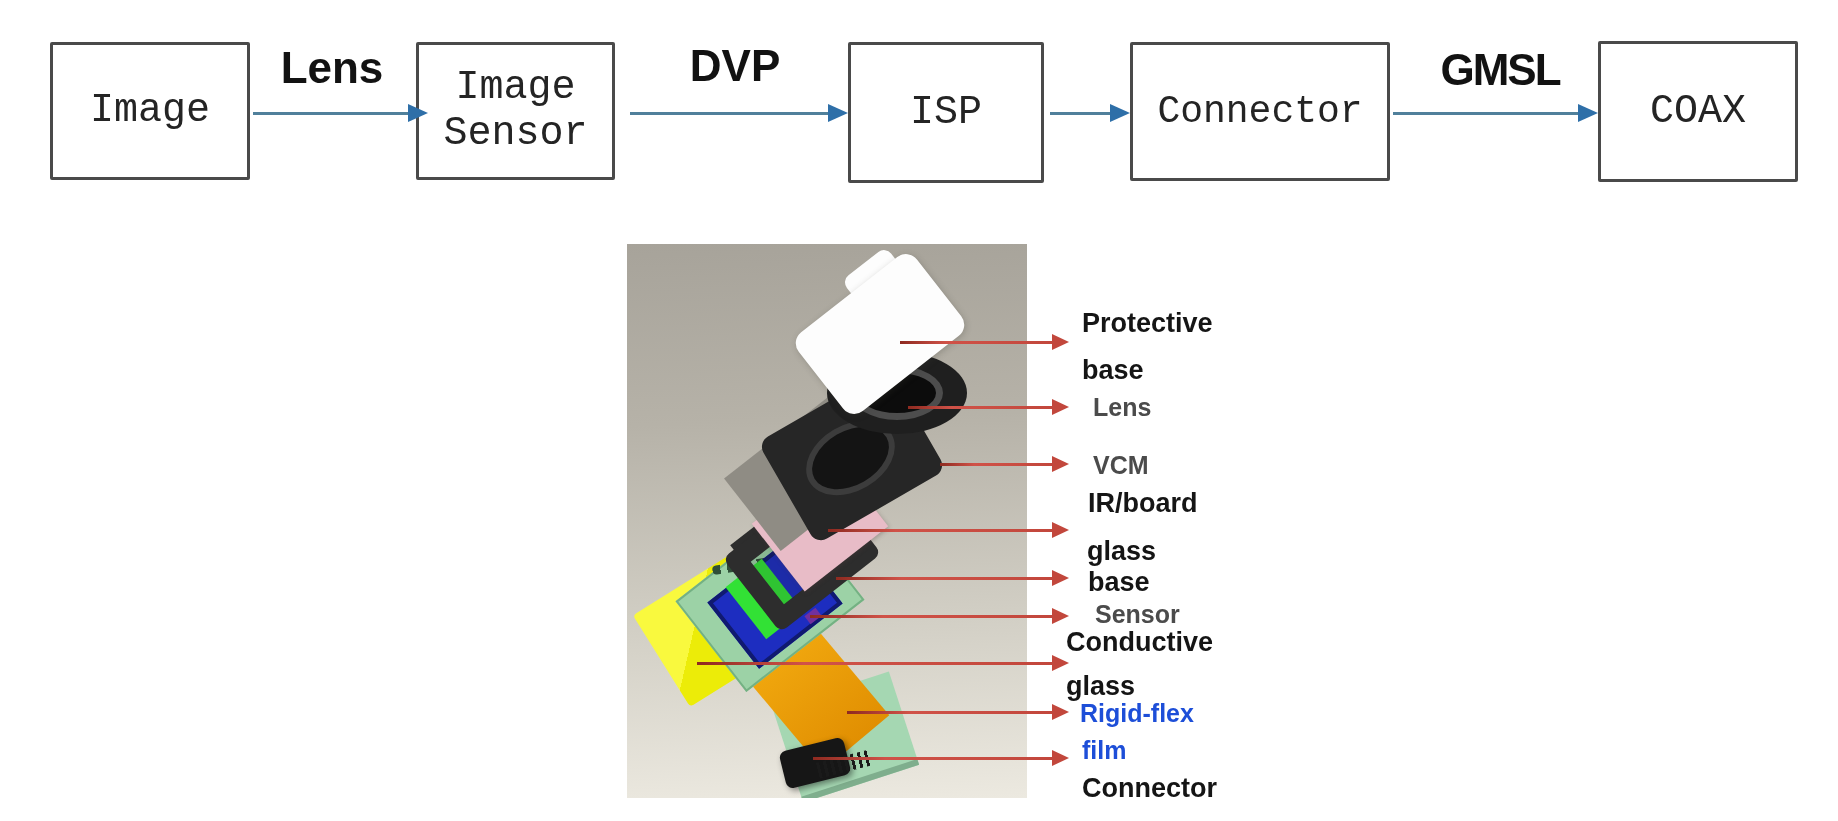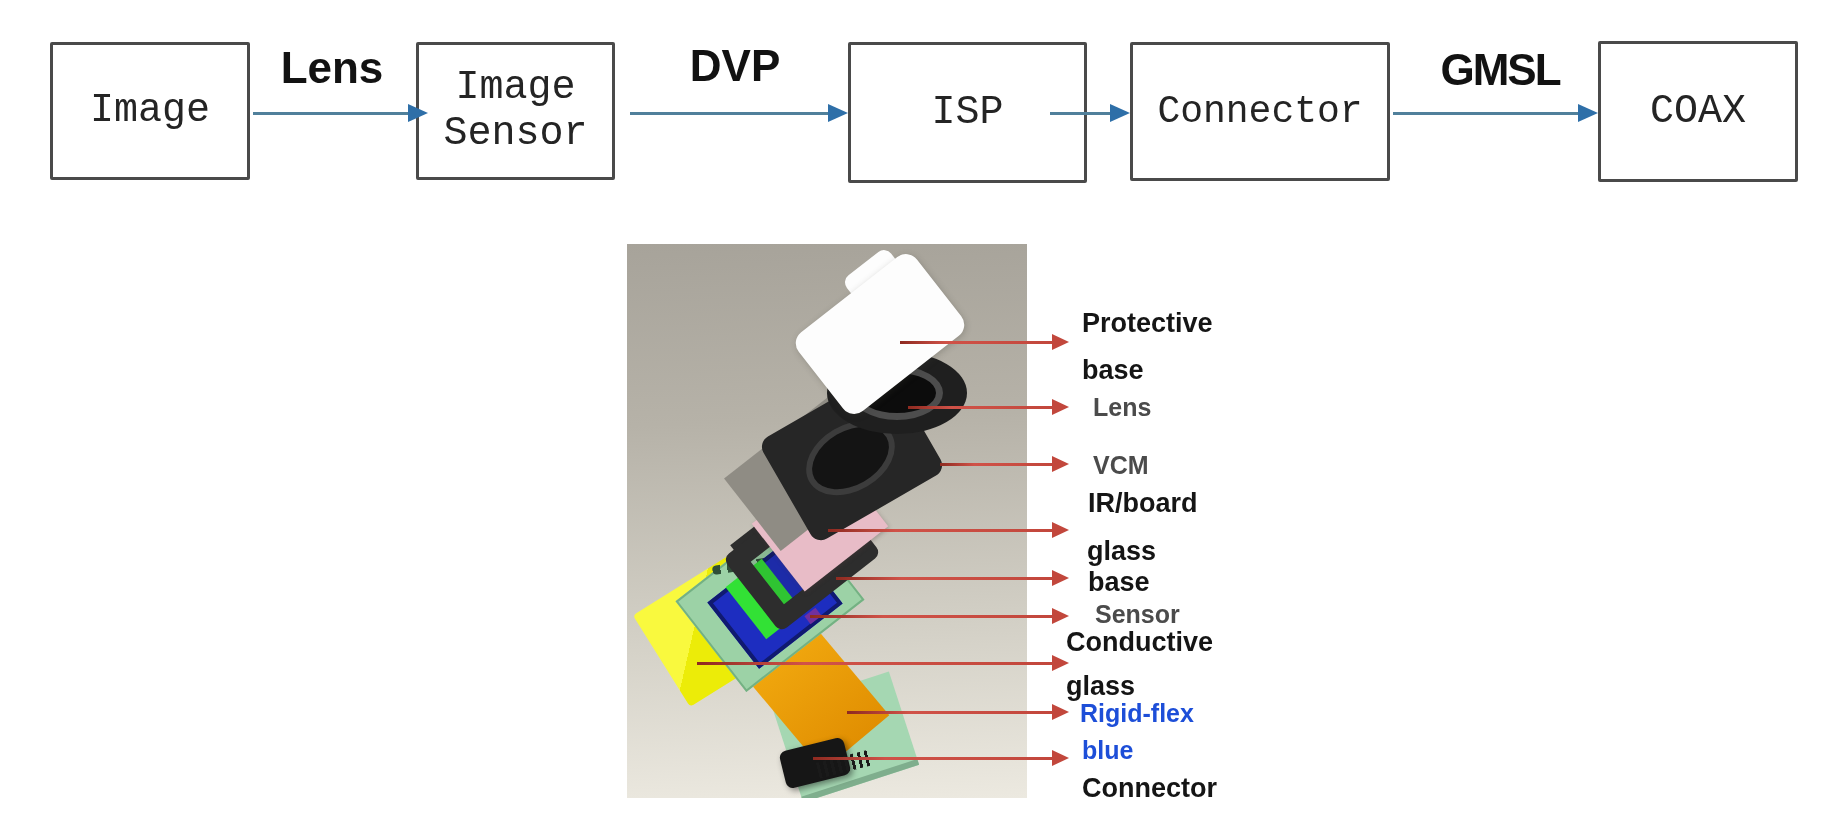--- a/index.html
+++ b/index.html
@@ -6,21 +6,21 @@
   .stage{position:relative;width:1838px;height:821px;background:#ffffff;overflow:hidden;
          font-family:"Liberation Sans",sans-serif;}
 
   
   .fbox{position:absolute;box-sizing:border-box;border:3px solid #4a4a4a;background:#ffffff;
         display:flex;flex-direction:column;align-items:center;justify-content:center;
         font-family:"Liberation Mono",monospace;font-size:40px;color:#242424;
         line-height:1.15;text-align:center;border-radius:2px;}
   #bx-object{left:50px;top:42px;width:200px;height:138px}
   #bx-imgsensor{left:416px;top:42px;width:199px;height:138px}
-  #bx-isp{left:848px;top:42px;width:239px;height:141px}
+  #bx-isp{left:848px;top:42px;width:196px;height:141px}
   #bx-serializer{left:1130px;top:42px;width:260px;height:139px;font-size:38px}
   #bx-coax{left:1598px;top:41px;width:200px;height:141px}
 
   .flow-arrow{position:absolute;height:3px;background:#50809b;}
   .flow-arrow::after{content:"";position:absolute;right:-20px;top:-8px;width:0;height:0;
         border-left:20px solid #2e6fa8;border-top:9px solid transparent;border-bottom:9px solid transparent;}
   #fa-1{left:253px;top:112px;width:155px}
   #fa-2{left:630px;top:112px;width:198px}
   #fa-3{left:1050px;top:112px;width:60px}
   #fa-4{left:1393px;top:112px;width:185px}
@@ -176,16 +176,16 @@
   <div class="lbl" id="lb-film">base</div>
   <div class="lbl gray" id="lb-lens">Lens</div>
   <div class="lbl gray" id="lb-vcm">VCM</div>
   <div class="lbl" id="lb-irblue">IR/board</div>
   <div class="lbl" id="lb-glass">glass</div>
   <div class="lbl" id="lb-base">base</div>
   <div class="lbl gray" id="lb-sensor">Sensor</div>
   <div class="lbl" id="lb-conductive">Conductive</div>
   <div class="lbl" id="lb-cloth">glass</div>
   <div class="lbl navy" id="lb-rigidflex">Rigid-flex</div>
-  <div class="lbl navy" id="lb-board">blue</div>
+  <div class="lbl navy" id="lb-board">film</div>
   <div class="lbl" id="lb-connector">Connector</div>
 
 </div>
 
 </body></html>

